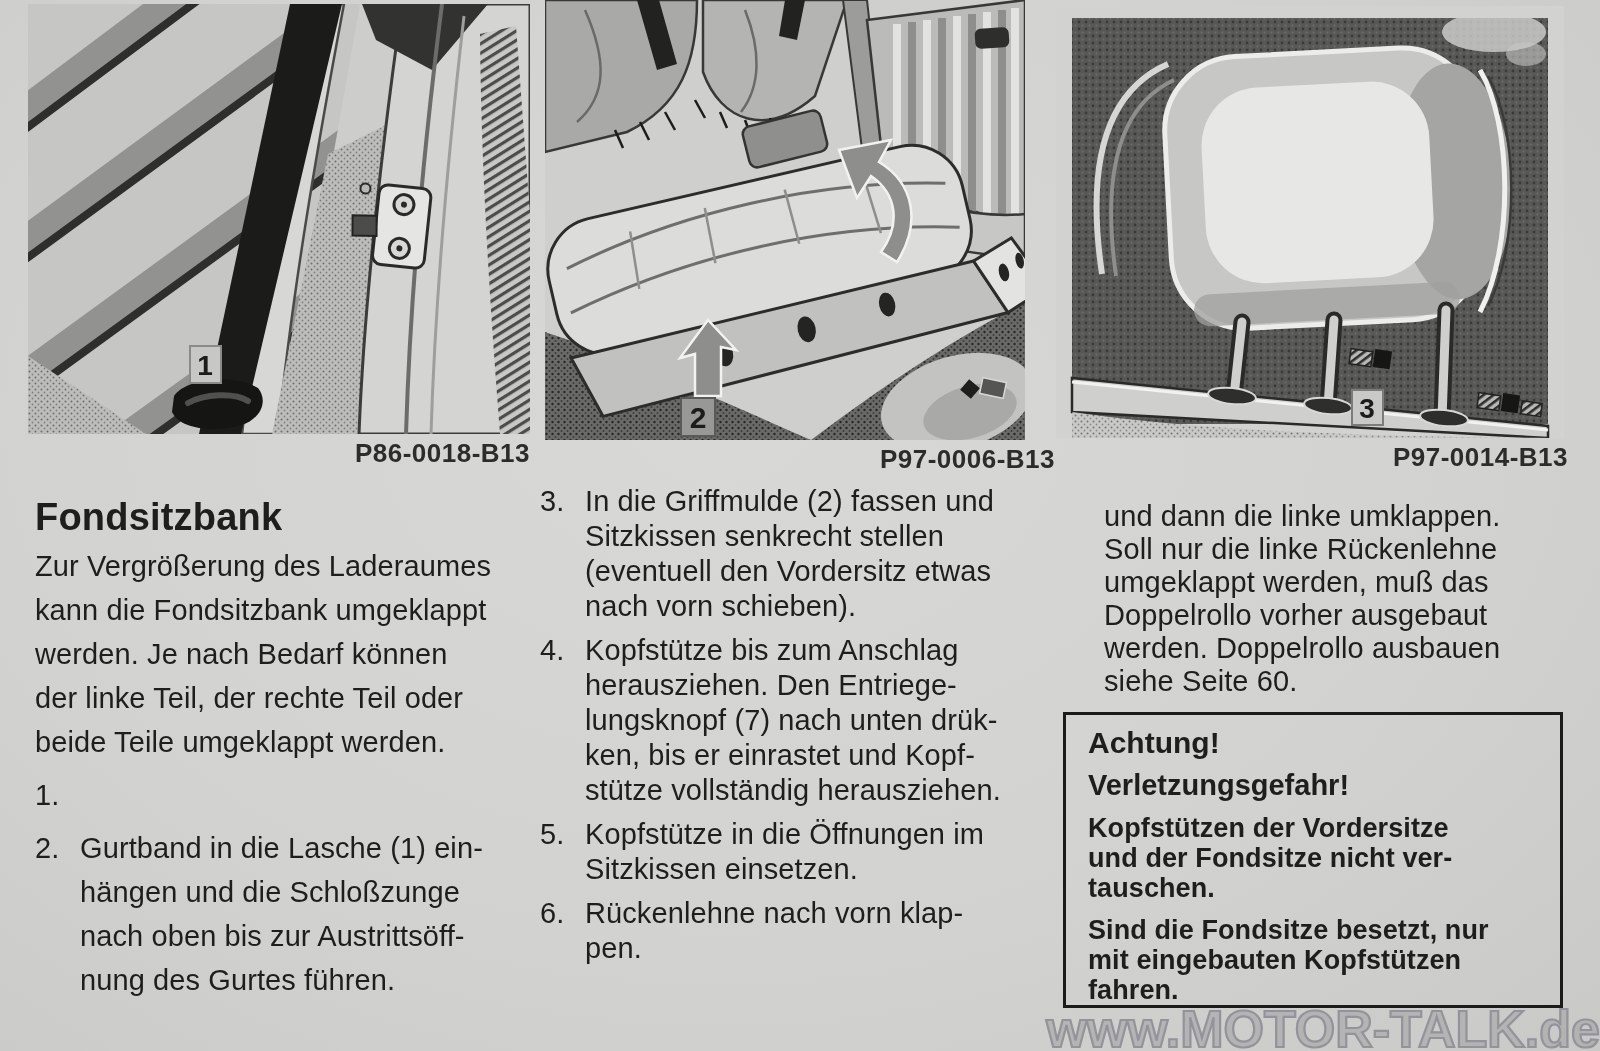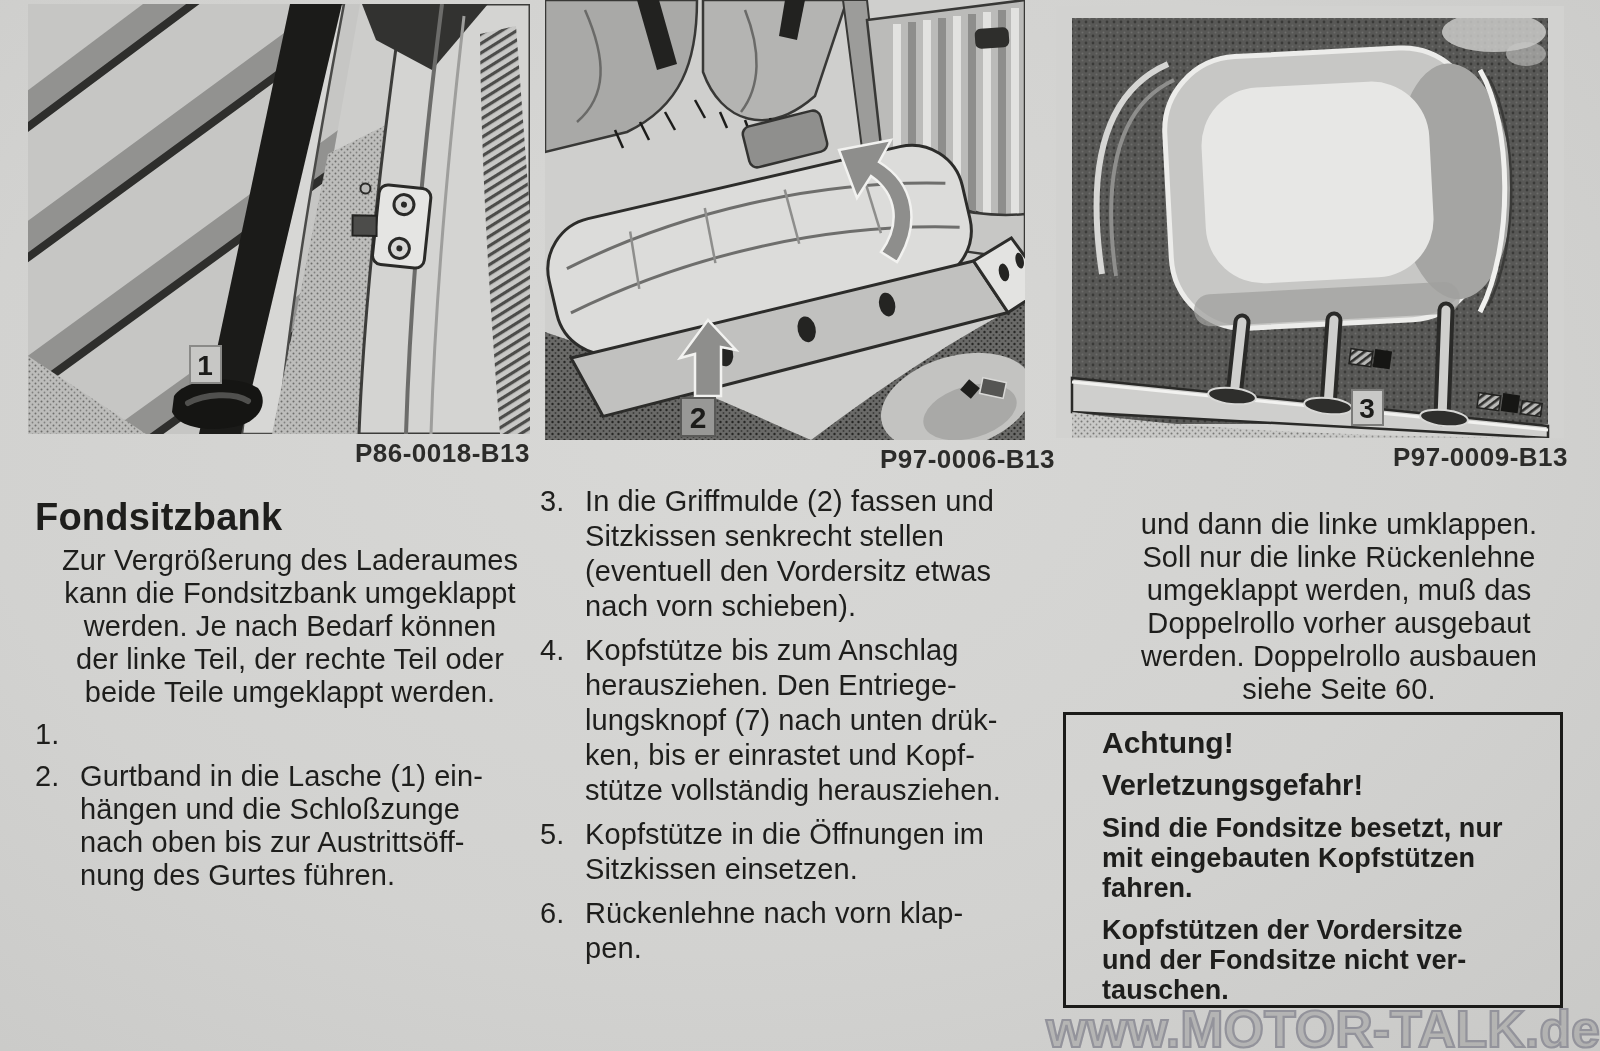--- a/index.html
+++ b/index.html
@@ -11,35 +11,35 @@
   }
   .fig{position:absolute;margin:0;}
   .fig svg{display:block;}
   .caption{
     text-align:right;font-size:26px;font-weight:bold;color:#2c2c2a;
     letter-spacing:0.5px;margin-top:4px;
   }
   .col{position:absolute;}
   .ml{white-space:pre-line;}
   h2.heading{font-size:38px;font-weight:bold;margin:16px 0 10px 0;line-height:34px;letter-spacing:0.2px;}
-  .col p{margin:8px;text-align:center;}
+  .col p{margin:0;}
   .body-text{font-size:29px;letter-spacing:0.1px;}
   .col-left{left:35px;top:484px;width:510px;}
-  .col-left .body-text{line-height:33px;}
+  .col-left .body-text{line-height:44px;}
   .col-mid{left:540px;top:484px;width:500px;}
   .col-mid .body-text{line-height:35px;}
   .col-right{left:1104px;top:500px;width:470px;}
   .col-right .body-text{line-height:33px;}
   .item{display:flex;margin-top:9px;}
   .item .num{flex:0 0 45px;}
   .cont{margin-top:9px !important;padding-left:45px;}
   .wbox{
     position:absolute;left:1063px;top:712px;width:500px;height:296px;
     box-sizing:border-box;border:3px solid #1b1b19;
-    padding:12px 18px 0 36px;overflow:hidden;
+    padding:12px 18px 0 22px;overflow:hidden;
   }
   .wbox .wtitle{font-size:30px;line-height:32px;font-weight:bold;margin:0;}
   .wbox .wsub{font-size:29px;line-height:32px;font-weight:bold;margin:10px 0 0;}
   .wbox p.wpara{font-size:27px;line-height:30px;font-weight:bold;margin:12px 0 0;letter-spacing:0.1px;}
   .watermark{
     position:absolute;right:0;bottom:-8px;white-space:nowrap;
     font-size:52px;font-weight:800;letter-spacing:0px;
     color:rgba(222,222,220,0.20);
     -webkit-text-stroke:2.2px #93939b;
     text-shadow:0 0 1px rgba(120,120,120,0.4);
@@ -229,21 +229,21 @@
         <rect x="0" y="-9" width="17" height="18" fill="#161614"></rect>
       </g>
       <g transform="translate(446,396) rotate(8)">
         <rect x="-24" y="-6" width="22" height="15" fill="url(#s3hatch)" stroke="#222220" stroke-width="1.5"></rect>
         <rect x="0" y="-9" width="17" height="18" fill="#161614"></rect>
         <rect x="20" y="-4" width="20" height="13" fill="url(#s3hatch)" stroke="#222220" stroke-width="1.5"></rect>
       </g>
       <rect x="296" y="384" width="31" height="35" fill="#c9c9c7" stroke="#7c7c7a" stroke-width="2"></rect>
       <text x="311" y="412" text-anchor="middle" font-size="28" font-weight="bold" fill="#1c1c1a">3</text>
     </svg>
-    <figcaption class="caption" style="margin-right:-4px;">P97-0009-B13</figcaption>
+    <figcaption class="caption" style="margin-right:-4px;">P97-0014-B13</figcaption>
   </figure>
 
   <section class="col col-left">
     <h2 class="heading">Fondsitzbank</h2>
     <p class="body-text ml">Zur Vergrößerung des Laderaumes
 kann die Fondsitzbank umgeklappt
 werden. Je nach Bedarf können
 der linke Teil, der rechte Teil oder
 beide Teile umgeklappt werden.</p>
     <div class="item body-text">
@@ -291,23 +291,23 @@
 Soll nur die linke Rückenlehne
 umgeklappt werden, muß das
 Doppelrollo vorher ausgebaut
 werden. Doppelrollo ausbauen
 siehe Seite 60.</p>
   </section>
 
   <div class="wbox">
     <p class="wtitle">Achtung!</p>
     <p class="wsub">Verletzungsgefahr!</p>
+    <p class="wpara ml">Kopfstützen der Vordersitze
+und der Fondsitze nicht ver-
+tauschen.</p>
     <p class="wpara ml">Sind die Fondsitze besetzt, nur
 mit eingebauten Kopfstützen
 fahren.</p>
-    <p class="wpara ml">Kopfstützen der Vordersitze
-und der Fondsitze nicht ver-
-tauschen.</p>
   </div>
 
   <div class="watermark">www.MOTOR-TALK.de</div>
 
 </div>
 
 </body></html>

